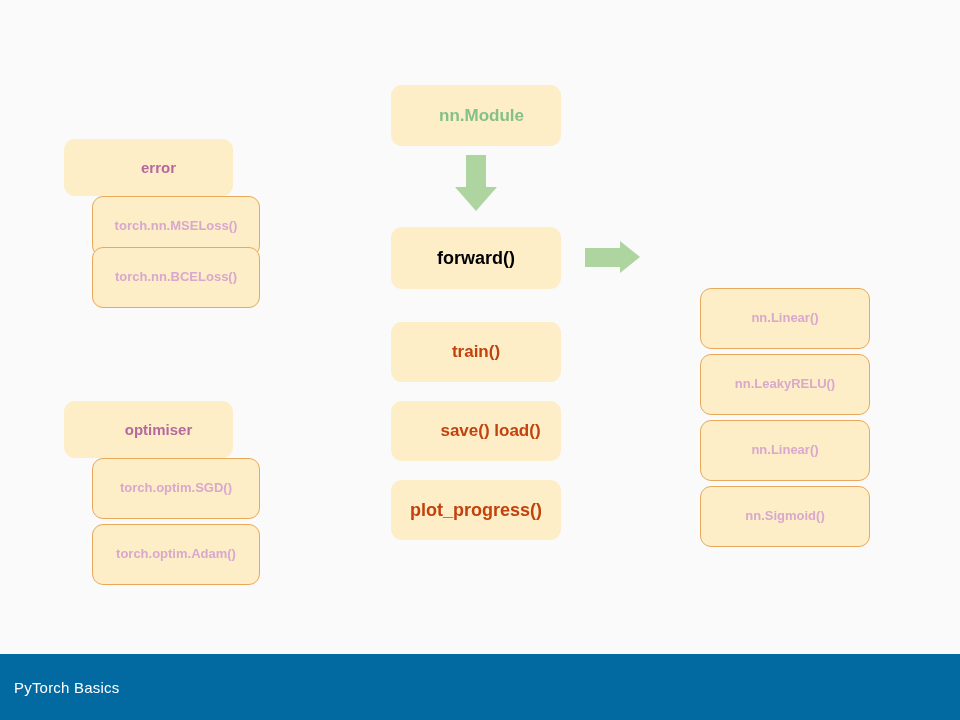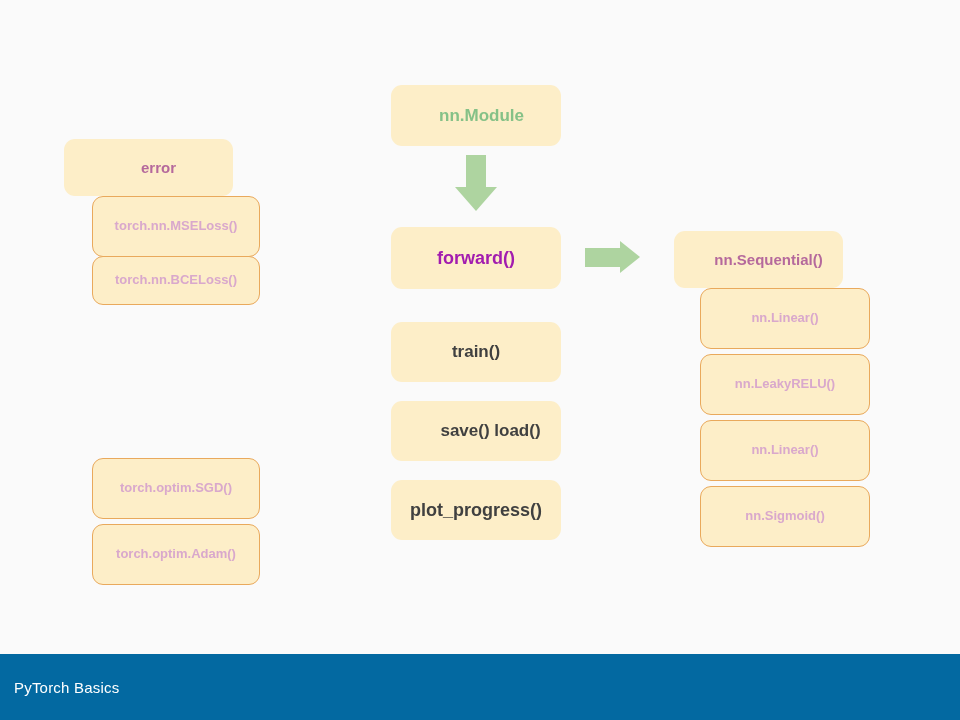--- a/index.html
+++ b/index.html
@@ -45,22 +45,22 @@
     font-size: 13px;
     color: #d9a8cc;
   }
   .box.plain {
     border: none;
     font-weight: bold;
   }
 
   
   .t-green  { color: #85c187; }
-  .t-blue   { color: #a21caf; }
-  .t-rose   { color: #404040; }
+  .t-blue   { color: #000000; }
+  .t-rose   { color: #c2410c; }
 
   
   .arrow-down {
     position: absolute;
     width: 0; height: 0;
   }
   .arrow-down .shaft {
     position: absolute;
     background: #aed4a0;
   }
@@ -105,24 +105,27 @@
 <body>
 
 <div id="slide">
 
   <div class="box header" style="left:64px; top:139px; width:169px; height:57px;">
     <span>error</span>
   </div>
   <div class="box child" style="left:92px; top:196px; width:168px; height:61px;">
     <span>torch.nn.MSELoss()</span>
   </div>
-  <div class="box child" style="left:92px; top:256px; width:168px; height:49px;">
+  <div class="box child" style="left:92px; top:247px; width:168px; height:61px;">
     <span>torch.nn.BCELoss()</span>
   </div>
 
+  <div class="box header" style="left:64px; top:401px; width:169px; height:57px;">
+    <span>optimiser</span>
+  </div>
   <div class="box child" style="left:92px; top:458px; width:168px; height:61px;text-align:right;">
     <span>torch.optim.SGD()</span>
   </div>
   <div class="box child" style="left:92px; top:524px; width:168px; height:61px;">
     <span>torch.optim.Adam()</span>
   </div>
 
   <div class="box plain" style="left:391px; top:85px; width:170px; height:61px; font-size:17px;padding-left:11px;">
     <span class="t-green">nn.Module</span>
   </div>
@@ -146,23 +149,20 @@
 
   <div class="box plain" style="left:391px; top:480px; width:170px; height:60px; font-size:18px;">
     <span class="t-rose">plot_progress()</span>
   </div>
 
   <div class="arrow-right">
     <div class="shaft" style="left:585px; top:248px; width:36px; height:19px;"></div>
     <div class="head" style="left:620px; top:241px;"></div>
   </div>
 
-  <div class="box header" style="left:674px; top:231px; width:169px; height:57px;">
-    <span>nn.Sequential()</span>
-  </div>
   <div class="box child" style="left:700px; top:288px; width:170px; height:61px;">
     <span>nn.Linear()</span>
   </div>
   <div class="box child" style="left:700px; top:354px; width:170px; height:61px;">
     <span>nn.LeakyRELU()</span>
   </div>
   <div class="box child" style="left:700px; top:420px; width:170px; height:61px;">
     <span>nn.Linear()</span>
   </div>
   <div class="box child" style="left:700px; top:486px; width:170px; height:61px;">

